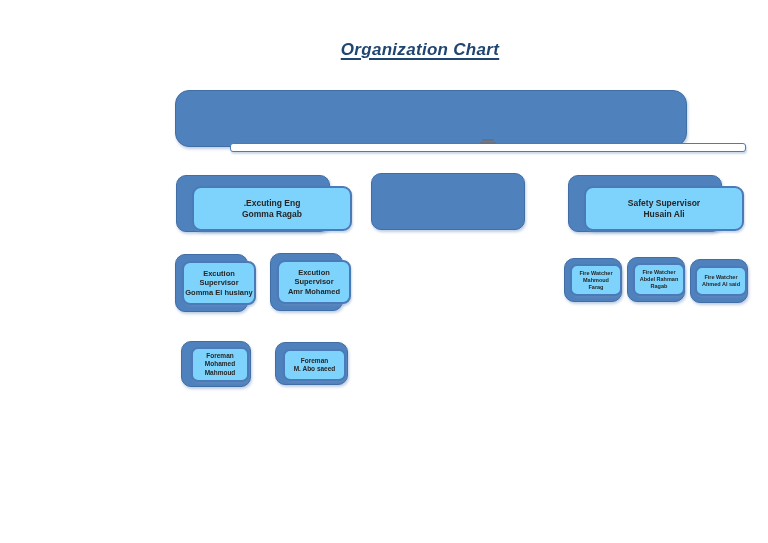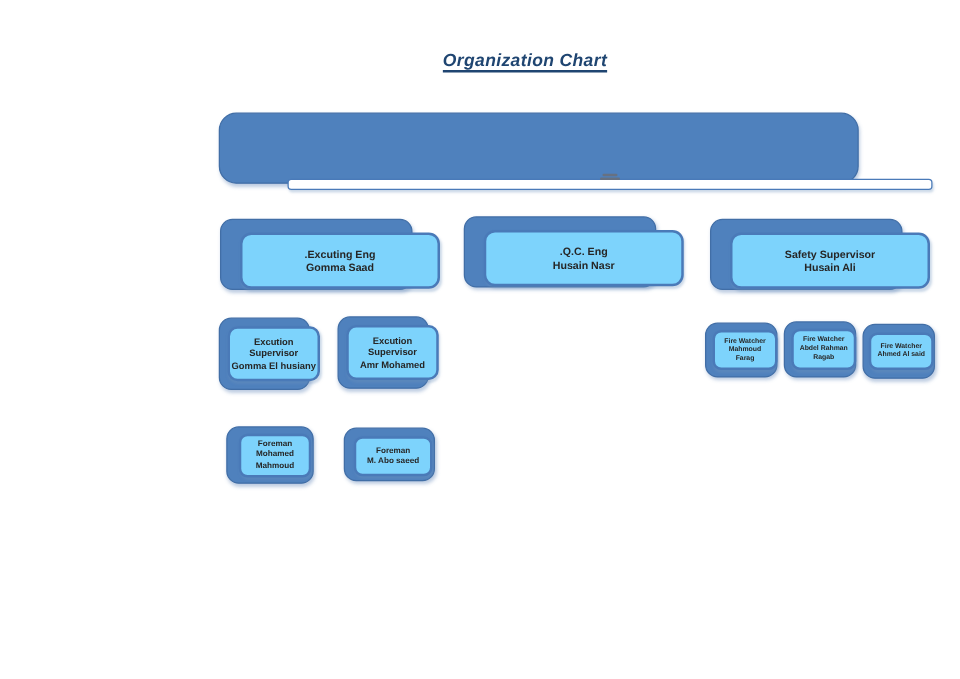--- a/index.html
+++ b/index.html
@@ -7,21 +7,21 @@
     position:relative;
     width:768px;height:543px;
     background:#ffffff;
     overflow:hidden;
     font-family:"Liberation Sans", sans-serif;
   }
   .chart-title{
     position:absolute;
     left:280px;top:40px;width:280px;
     text-align:center;
-    font-size:14px;
+    font-size:17px;
     font-weight:bold;
     font-style:italic;
     color:#1f4571;
     text-decoration:underline;
     text-decoration-thickness:2px;
     text-underline-offset:3px;
     letter-spacing:.3px;
   }
   .node{position:absolute;}
   .shadow{
@@ -85,30 +85,26 @@
     <div class="tiny-caption" style="left:298px;top:49px;width:30px;">
       <div class="smudge s1"></div>
       <div class="smudge s2"></div>
     </div>
   </div>
 
   <div class="node" style="left:176px;top:175px;width:177px;height:59px;">
     <div class="shadow" style="left:0;top:0;width:154px;height:57px;"></div>
     <div class="card lv2" style="left:16px;top:11px;width:160px;height:45px;">
       <span>.Excuting Eng</span>
-      <span>Gomma Saad</span>
+      <span>Gomma Ragab</span>
     </div>
   </div>
 
   <div class="node" style="left:371px;top:173px;width:177px;height:59px;">
     <div class="shadow" style="left:0;top:0;width:154px;height:57px;"></div>
-    <div class="card lv2" style="left:16px;top:11px;width:160px;height:45px;">
-      <span>.Q.C. Eng</span>
-      <span>Husain Nasr</span>
-    </div>
   </div>
 
   <div class="node" style="left:568px;top:175px;width:214px;height:59px;">
     <div class="shadow" style="left:0;top:0;width:154px;height:57px;"></div>
     <div class="card lv2" style="left:16px;top:11px;width:160px;height:45px;">
       <span>Safety Supervisor</span>
       <span>Husain Ali</span>
     </div>
   </div>
 

